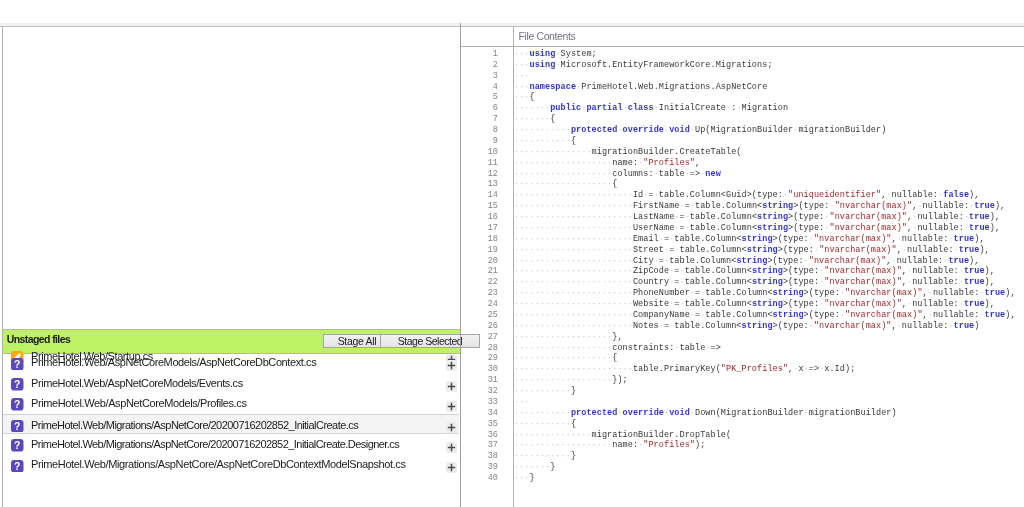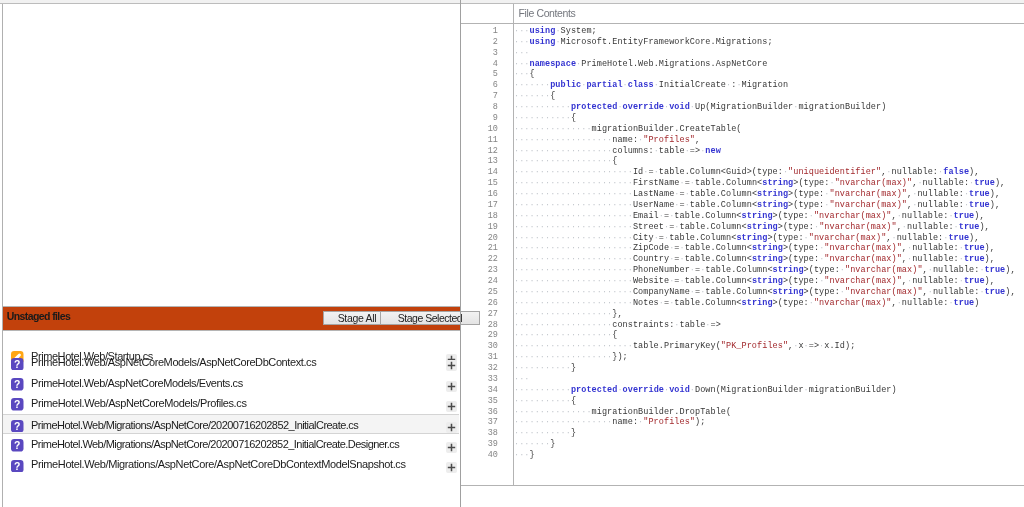--- a/index.html
+++ b/index.html
@@ -1,21 +1,21 @@
 <!DOCTYPE html>
 <html><head><meta charset="utf-8">
 <style>
 * { margin:0; padding:0; box-sizing:border-box; }
 html,body { width:1024px; height:507px; background:#fff; overflow:hidden;
   font-family:"Liberation Sans", sans-serif; }
-.abs { position:absolute; }
+.abs { position:absolute;margin-top:23px; }
 #topstrip { left:0; top:0; width:1024px; height:4px; background:#f1f1f1; border-bottom:1px solid #bcbcbc; }
 #lborder { left:2px; top:4px; width:1px; height:503px; background:#b0b0b0; }
 #vsep { left:460px; top:0; width:1px; height:507px; background:#a0a0a0; }
-#ushdr { left:3px; top:306px; width:457px; height:25px; background:#c2410c;
+#ushdr { left:3px; top:306px; width:457px; height:25px; background:#bef264;
   border-top:1px solid #b5b5b5; border-bottom:1px solid #b5b5b5; }
 #ushdr .ttl { position:absolute; left:3.8px; top:3.1px; font-size:10.5px; font-weight:bold; color:#1a1a1a; letter-spacing:-0.6px; }
 .btn { position:absolute; border:1px solid #a5a5a5; background:linear-gradient(#f2f2f2,#e4e4e4);
   font-size:10.5px; color:#222; text-align:center; line-height:12px; }
 #btn1 { left:323px; top:311px; width:68px; height:14px; letter-spacing:-0.3px; }
 #btn2 { left:380px; top:311px; width:100px; height:14px; letter-spacing:-0.49px; }
 .row { position:absolute; left:3px; width:456px; height:20.4px; }
 .row.sel { background:#f4f4f4; border-top:1px solid #d4d4d4; border-bottom:1px solid #d4d4d4; }
 .fic { position:absolute; left:8px; top:3.6px; }
 .fn { position:absolute; left:28px; top:3.8px; font-size:11px; color:#1c1c1c; }

